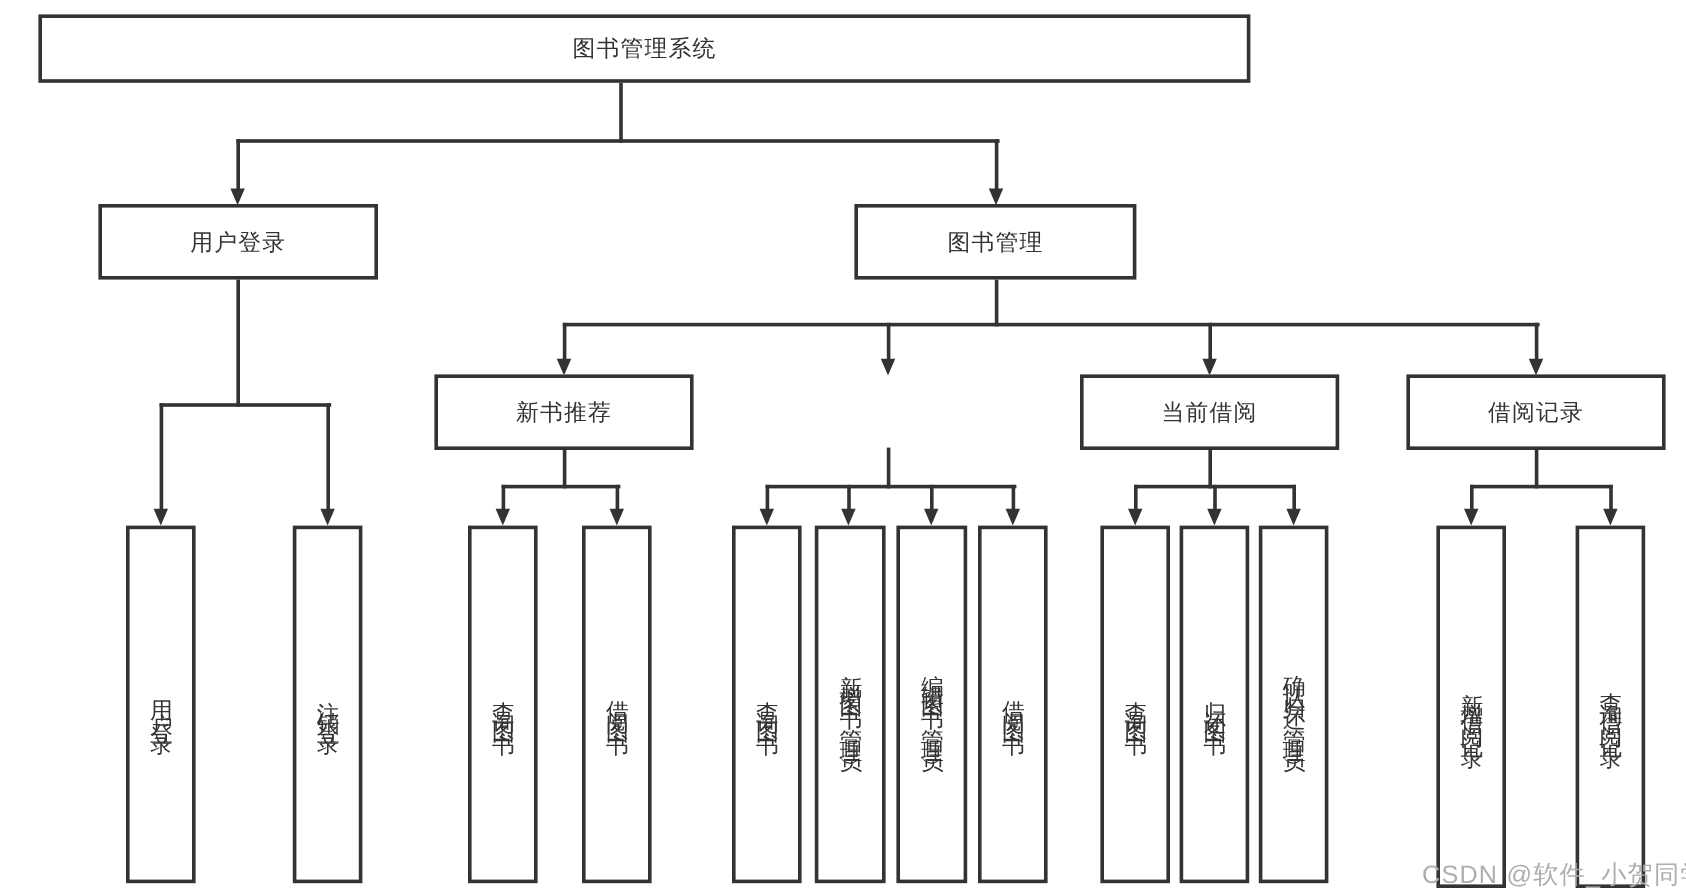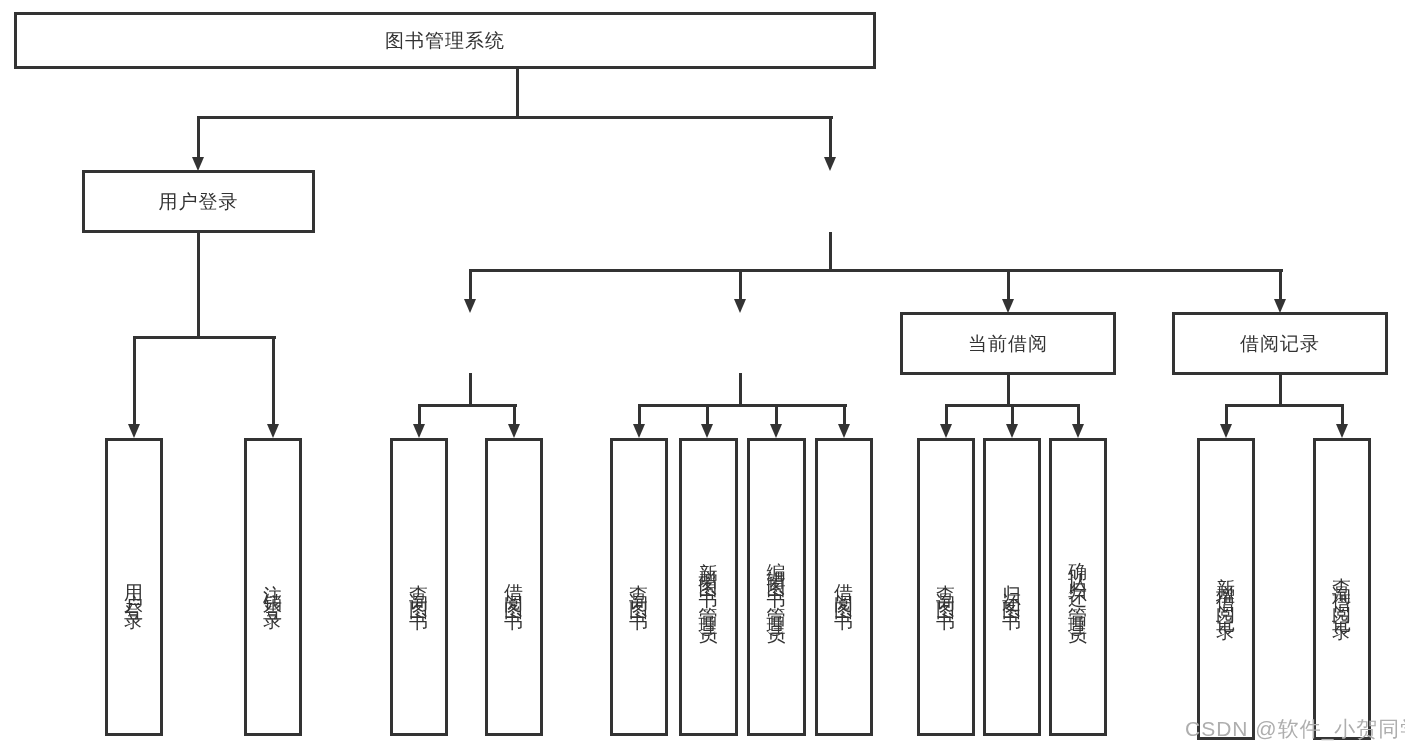--- a/index.html
+++ b/index.html
@@ -84,28 +84,34 @@
   <div class="ln" style="left:1077px;top:404px;width:3px;height:21px"></div>
   <div class="ar" style="left:1072px;top:424px"></div>
 
   <div class="ln" style="left:1279px;top:373px;width:3px;height:34px"></div>
   <div class="ln" style="left:1225px;top:404px;width:119px;height:3px"></div>
   <div class="ln" style="left:1225px;top:404px;width:3px;height:21px"></div>
   <div class="ar" style="left:1220px;top:424px"></div>
   <div class="ln" style="left:1341px;top:404px;width:3px;height:21px"></div>
   <div class="ar" style="left:1336px;top:424px"></div>
 
-  <div class="node hbox" style="left:14px;top:12px;width:862px;height:57px">
+  <div class="node hbox" style="left:32px;top:12px;width:1010px;height:57px">
     <span class="lbl">图书管理系统</span>
   </div>
 
   <div class="node hbox" style="left:82px;top:170px;width:233px;height:63px">
     <span class="lbl">用户登录</span>
   </div>
+  <div class="node hbox" style="left:712px;top:170px;width:235px;height:63px">
+    <span class="lbl">图书管理</span>
+  </div>
 
+  <div class="node hbox" style="left:362px;top:312px;width:216px;height:63px">
+    <span class="lbl">新书推荐</span>
+  </div>
   <div class="node hbox" style="left:1172px;top:312px;width:216px;height:63px">
     <span class="lbl">借阅记录</span>
   </div>
   <div class="node hbox" style="left:900px;top:312px;width:216px;height:63px">
     <span class="lbl">当前借阅</span>
   </div>
 
   <div class="node vbox" style="left:105px;top:438px;width:58px;height:298px">
     <span class="lbl">用户登录</span>
   </div>

